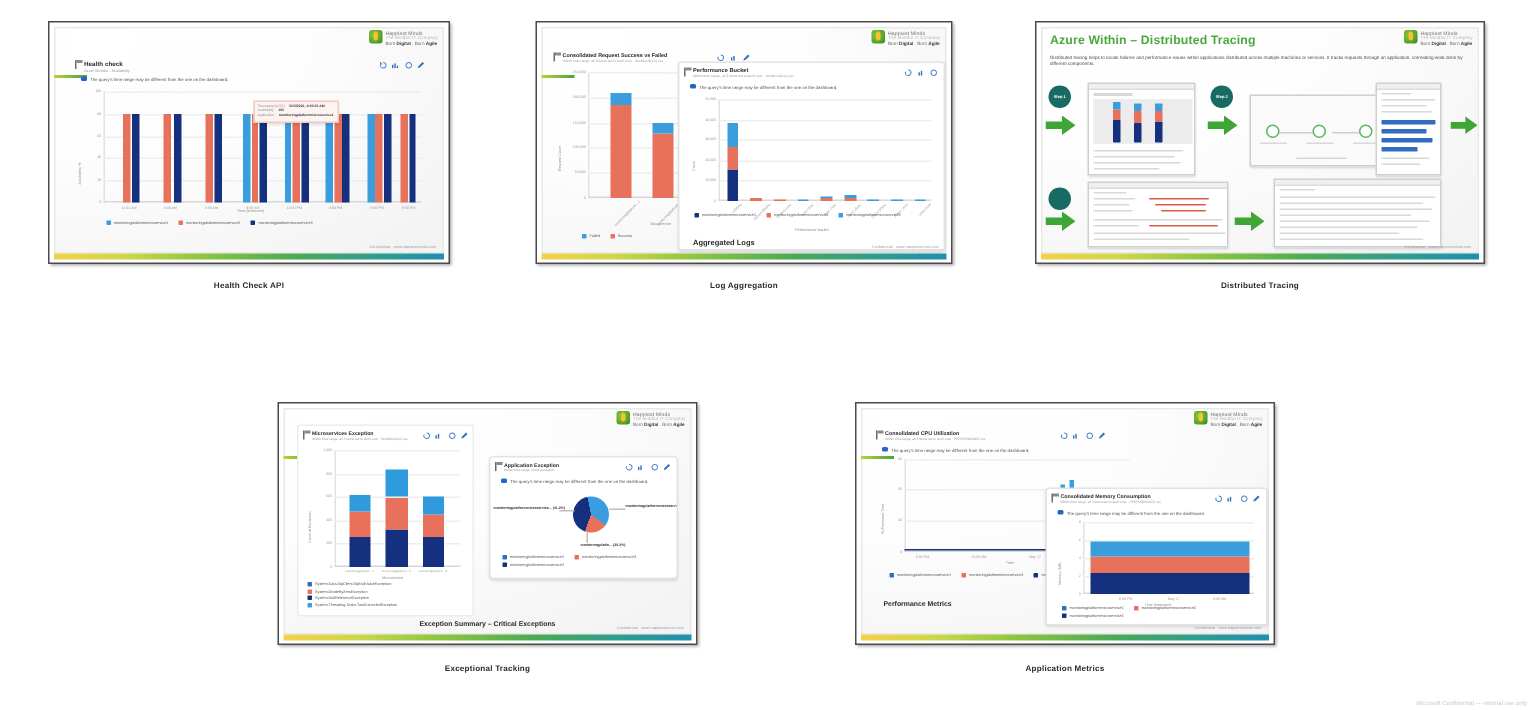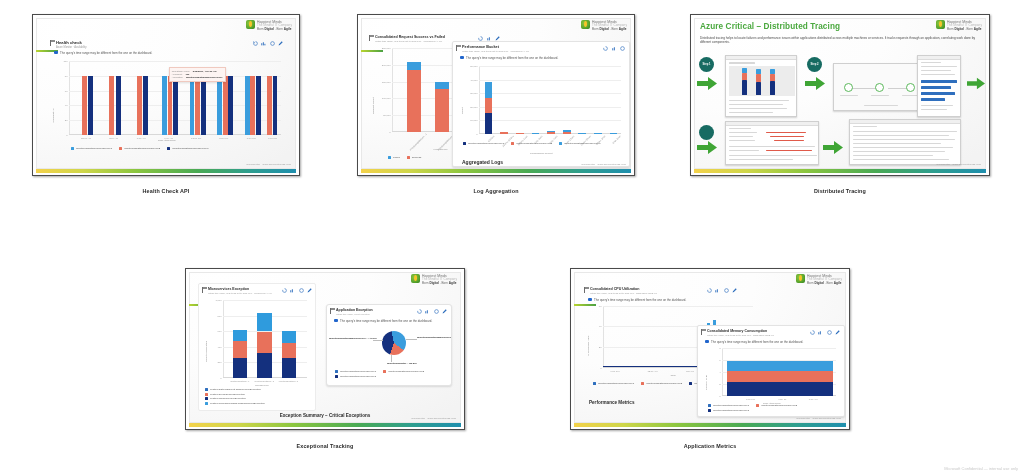--- a/index.html
+++ b/index.html
@@ -508,21 +508,21 @@
 
       <div class="logo">
         <div class="logo-mark"></div>
         <div class="logo-txt">
           <div class="logo-l1">Happiest Minds</div>
           <div class="logo-l2">The Mindful IT Company</div>
           <div class="logo-l3"><span>Born </span><b>Digital</b><span> . Born </span><b>Agile</b></div>
         </div>
       </div>
 
-      <div class="dt-title">Azure Critical – Distributed Tracing</div>
+      <div class="dt-title">Azure Within – Distributed Tracing</div>
       <div class="dt-body">Distributed tracing helps to locate failures and performance issues within applications distributed across multiple machines or services. It tracks requests through an application, correlating work done by different components.</div>
 
       <div class="dt-badge" style="left:8px; top:42px;">Step 1</div>
       <div class="dt-arrow" style="left:6px; top:62px;">
         <svg width="20" height="13" viewBox="0 0 20 13">
             <path d="M0 4h11V0l9 6.5L11 13V9H0z" fill="#3fa535"></path>
           </svg>
       </div>
       <div class="dt-shot" style="left:34px; top:40px; width:72px; height:62px;">
         <div class="dt-shot-bar"></div>

